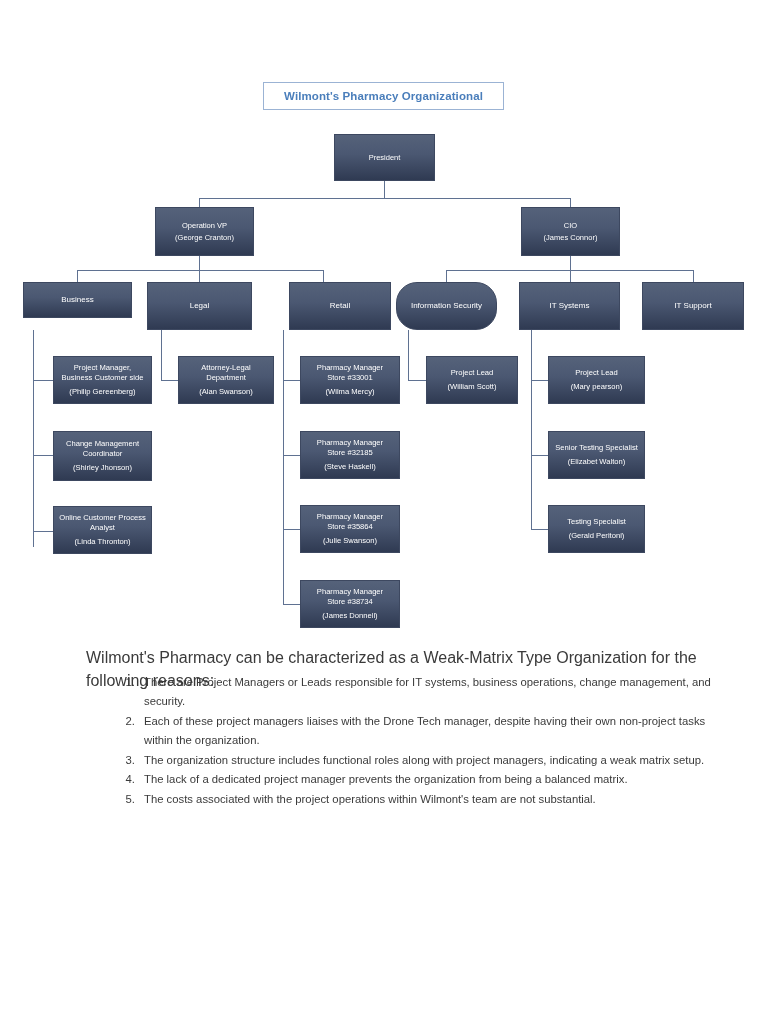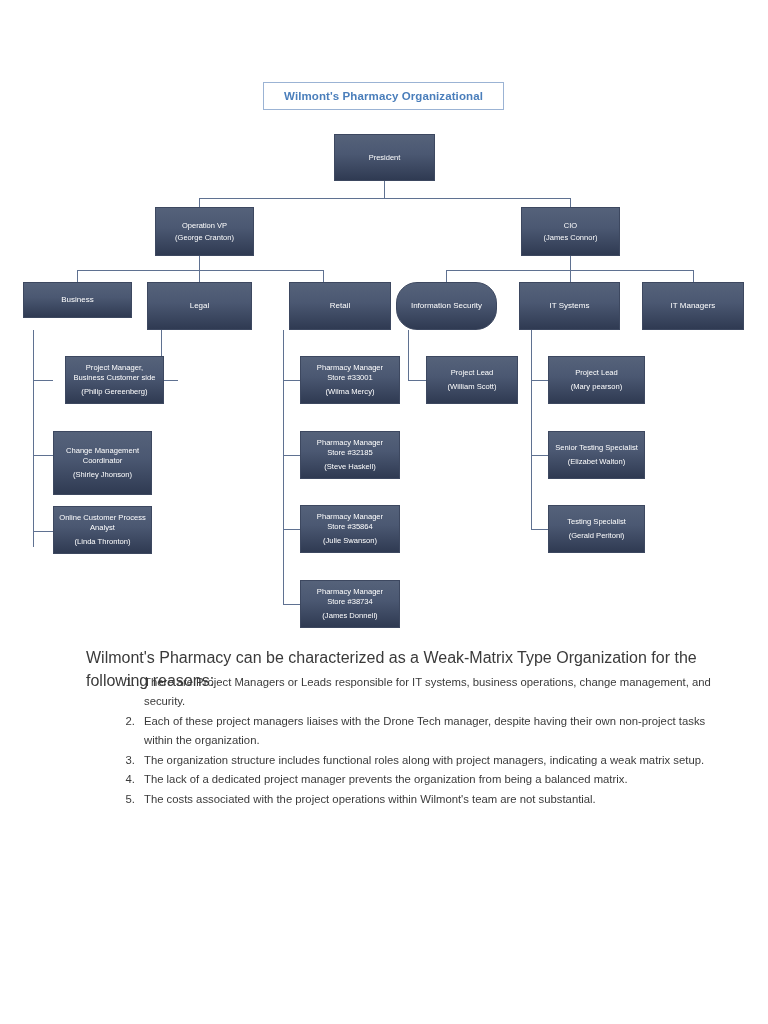--- a/index.html
+++ b/index.html
@@ -179,39 +179,44 @@
   <div class="node dept" style="left:272px; top:282px; width:102px; height:48px;margin-left:17px;">
     <span class="ln role">Retail</span>
   </div>
   <div class="node dept" style="left:396px; top:282px; width:101px; height:48px;border-radius:21px;">
     <span class="ln role">Information Security</span>
   </div>
   <div class="node dept" style="left:519px; top:282px; width:101px; height:48px;">
     <span class="ln role">IT Systems</span>
   </div>
   <div class="node dept" style="left:642px; top:282px; width:102px; height:48px;">
-    <span class="ln role">IT Managers</span>
-  </div>
-
-  <div class="node leaf" style="left:53px; top:356px; width:99px; height:48px;margin-left:12px;">
+    <span class="ln role">IT Support</span>
+  </div>
+
+  <div class="node leaf" style="left:53px; top:356px; width:99px; height:48px;">
     <span class="ln">Project Manager,</span>
     <span class="ln">Business Customer side</span>
     <span class="ln name">(Philip Gereenberg)</span>
   </div>
-  <div class="node leaf" style="left:53px; top:431px; width:99px; height:64px;">
+  <div class="node leaf" style="left:53px; top:431px; width:99px; height:50px;">
     <span class="ln">Change Management</span>
     <span class="ln">Coordinator</span>
     <span class="ln name">(Shirley Jhonson)</span>
   </div>
   <div class="node leaf" style="left:53px; top:506px; width:99px; height:48px;">
     <span class="ln">Online Customer Process</span>
     <span class="ln">Analyst</span>
     <span class="ln name">(Linda Thronton)</span>
   </div>
 
+  <div class="node leaf" style="left:178px; top:356px; width:96px; height:48px;">
+    <span class="ln">Attorney-Legal</span>
+    <span class="ln">Department</span>
+    <span class="ln name">(Alan Swanson)</span>
+  </div>
 
   <div class="node leaf" style="left:300px; top:356px; width:100px; height:48px;">
     <span class="ln">Pharmacy Manager</span>
     <span class="ln">Store #33001</span>
     <span class="ln name">(Wilma Mercy)</span>
   </div>
   <div class="node leaf" style="left:300px; top:431px; width:100px; height:48px;">
     <span class="ln">Pharmacy Manager</span>
     <span class="ln">Store #32185</span>
     <span class="ln name">(Steve Haskell)</span>

